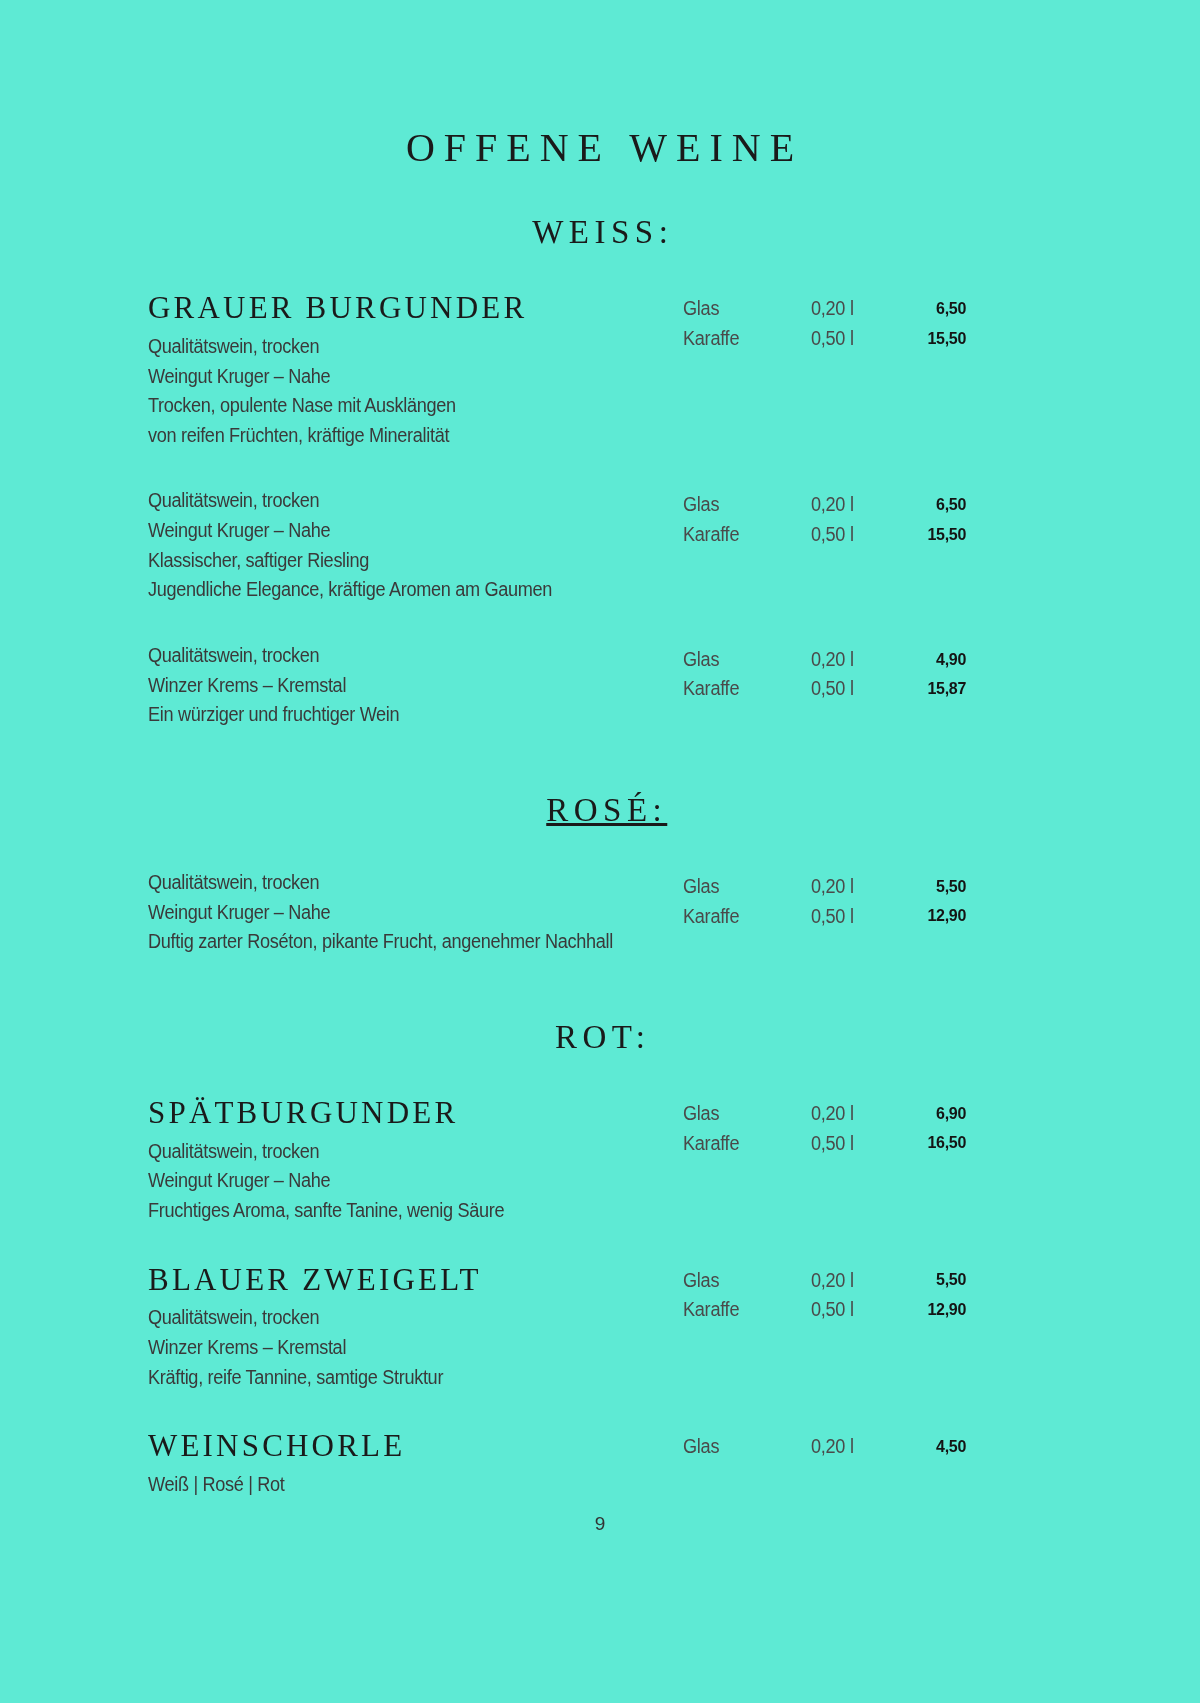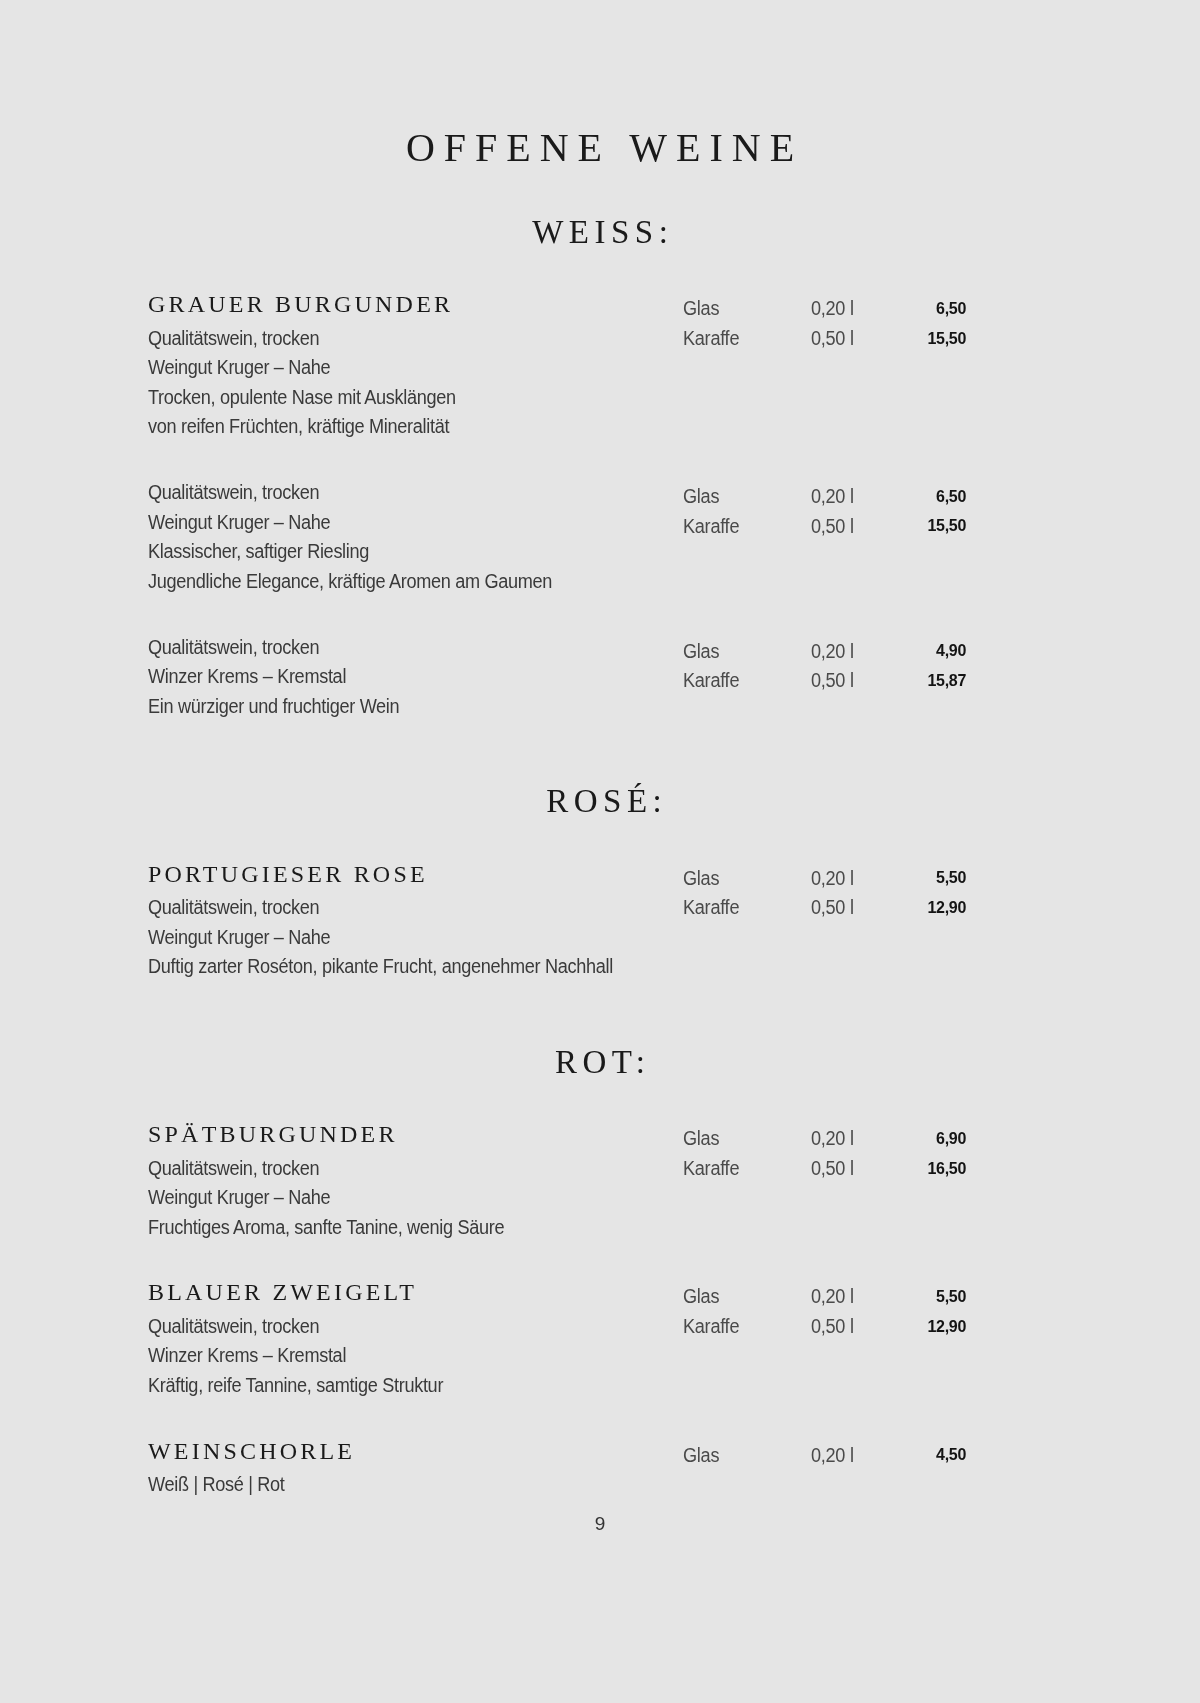--- a/index.html
+++ b/index.html
@@ -16,21 +16,21 @@
     color: #231f20;
     overflow: hidden;
   }
 
   .page {
     position: relative;
     width: 1200px;
     height: 1703px;
     box-sizing: border-box;
     padding: 0;
-    background: #e5e5e5;
+    background: #5eead4;
   }
 
   
   .page-title {
     text-align: center;
     font-family: "Liberation Serif", serif;
     font-size: 40px;
     letter-spacing: 9px;
     text-indent: 9px;
     font-weight: 400;
@@ -45,38 +45,38 @@
     text-align: center;
     font-family: "Liberation Serif", serif;
     font-size: 33px;
     letter-spacing: 5.5px;
     text-indent: 5.5px;
     font-weight: 400;
     color: #1a1a1a;
     line-height: 1.1;
   }
   .section-weiss  { margin: 44px 0 0 0; }
-  .section-rose   { margin: 62px 0 0 8px; }
+  .section-rose   { margin: 62px 0 0 8px; text-decoration: underline; }
   .section-rot    { margin: 62px 0 0 0; }
 
   
   .wine-list { margin: 0; padding: 0; }
 
   .wine-entry {
     position: relative;
     margin: 0 0 0 0;
     padding: 0 120px 0 148px;
     min-height: 1px;
   }
   .wine-entry.first-of-section { margin-top: 40px; }
   .wine-entry.spaced { margin-top: 36px; }
 
   .wine-name {
     font-family: "Liberation Serif", serif;
-    font-size: 24px;
+    font-size: 31px;
     letter-spacing: 3.2px;
     font-weight: 400;
     color: #1a1a1a;
     line-height: 1.18;
     margin: 0 0 5px 0;
     white-space: nowrap;
   }
 
   .wine-desc {
     font-family: "Liberation Sans", sans-serif;
@@ -214,21 +214,20 @@
       </div>
     </div>
 
   </div>
 
   <div class="section-header section-rose">ROSÉ:</div>
 
   <div class="wine-list">
 
     <div class="wine-entry first-of-section">
-      <div class="wine-name">PORTUGIESER ROSE</div>
       <div class="wine-desc">Qualitätswein, trocken</div>
       <div class="wine-desc">Weingut Kruger – Nahe</div>
       <div class="wine-desc">Duftig zarter Roséton, pikante Frucht, angenehmer Nachhall</div>
       <div class="price-block">
         <div class="price-row">
           <span class="price-serving">Glas</span>
           <span class="price-volume">0,20 l</span>
           <span class="price-amount">5,50</span>
         </div>
         <div class="price-row">

